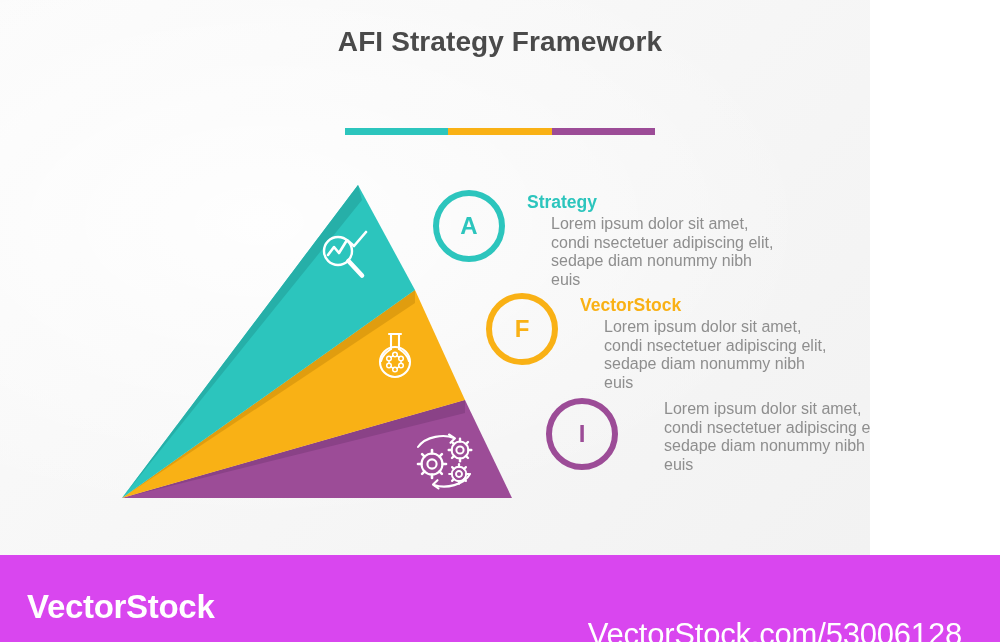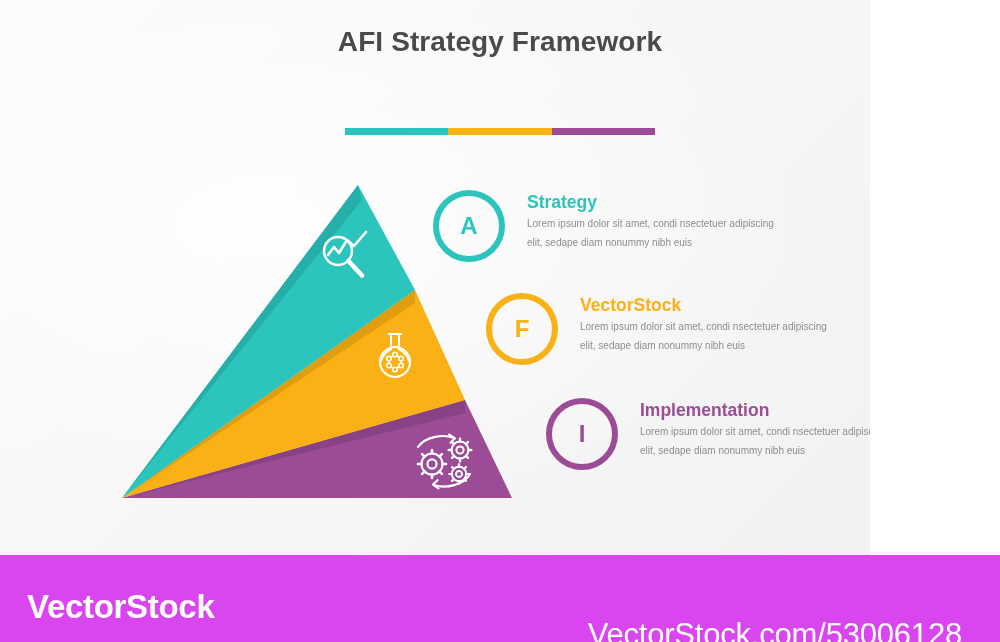--- a/index.html
+++ b/index.html
@@ -93,23 +93,24 @@
     padding-top: 2px;
     width: 250px;
   }
   .item-heading {
     font-size: 17.5px;
     font-weight: bold;
     margin-bottom: 3px;
     line-height: 20px;
   }
   .item-desc {
-    font-size: 10px;
+    font-size: 16px;
     line-height: 18.5px;
     color: #8e8e8e;
+    margin-left: 24px;
   }
 
   .footer {
     position: relative;
     width: 1000px;
     height: 103px;
     background: #d946ef;
   }
   .footer-brand {
     position: absolute;
@@ -251,21 +252,20 @@
     <div class="badge" style="border-color:#F9B115;color:#F9B115">F</div>
     <div class="item-text">
       <div class="item-heading" style="color:#F9B115">VectorStock</div>
       <div class="item-desc">Lorem ipsum dolor sit amet, condi nsectetuer adipiscing elit, sedape diam nonummy nibh euis</div>
     </div>
   </div>
 
   <div class="item item-i">
     <div class="badge" style="border-color:#9C4C97;color:#9C4C97">I</div>
     <div class="item-text">
-      <div class="item-heading" style="color:#9C4C97">Implementation</div>
       <div class="item-desc">Lorem ipsum dolor sit amet, condi nsectetuer adipiscing elit, sedape diam nonummy nibh euis</div>
     </div>
   </div>
 
 </div>
 
 <div class="footer">
   <div class="footer-brand">VectorStock</div>
   <div class="footer-url">VectorStock.com/53006128</div>
 </div>

